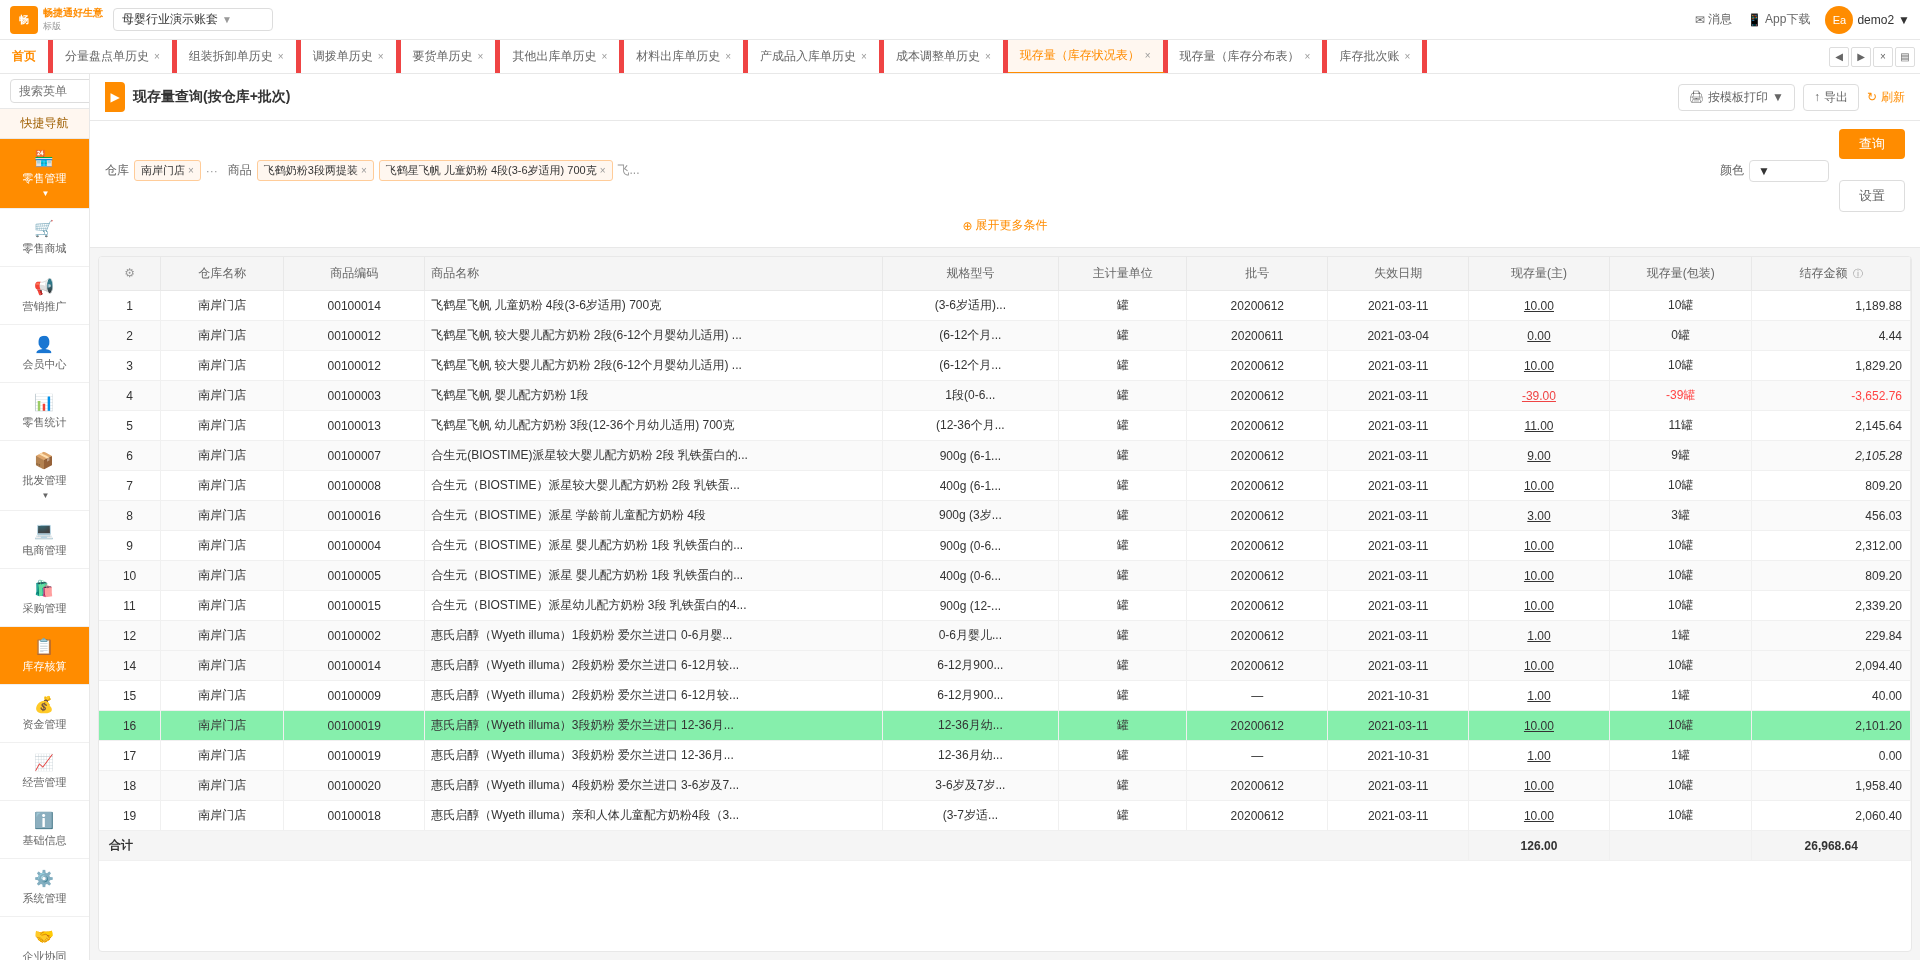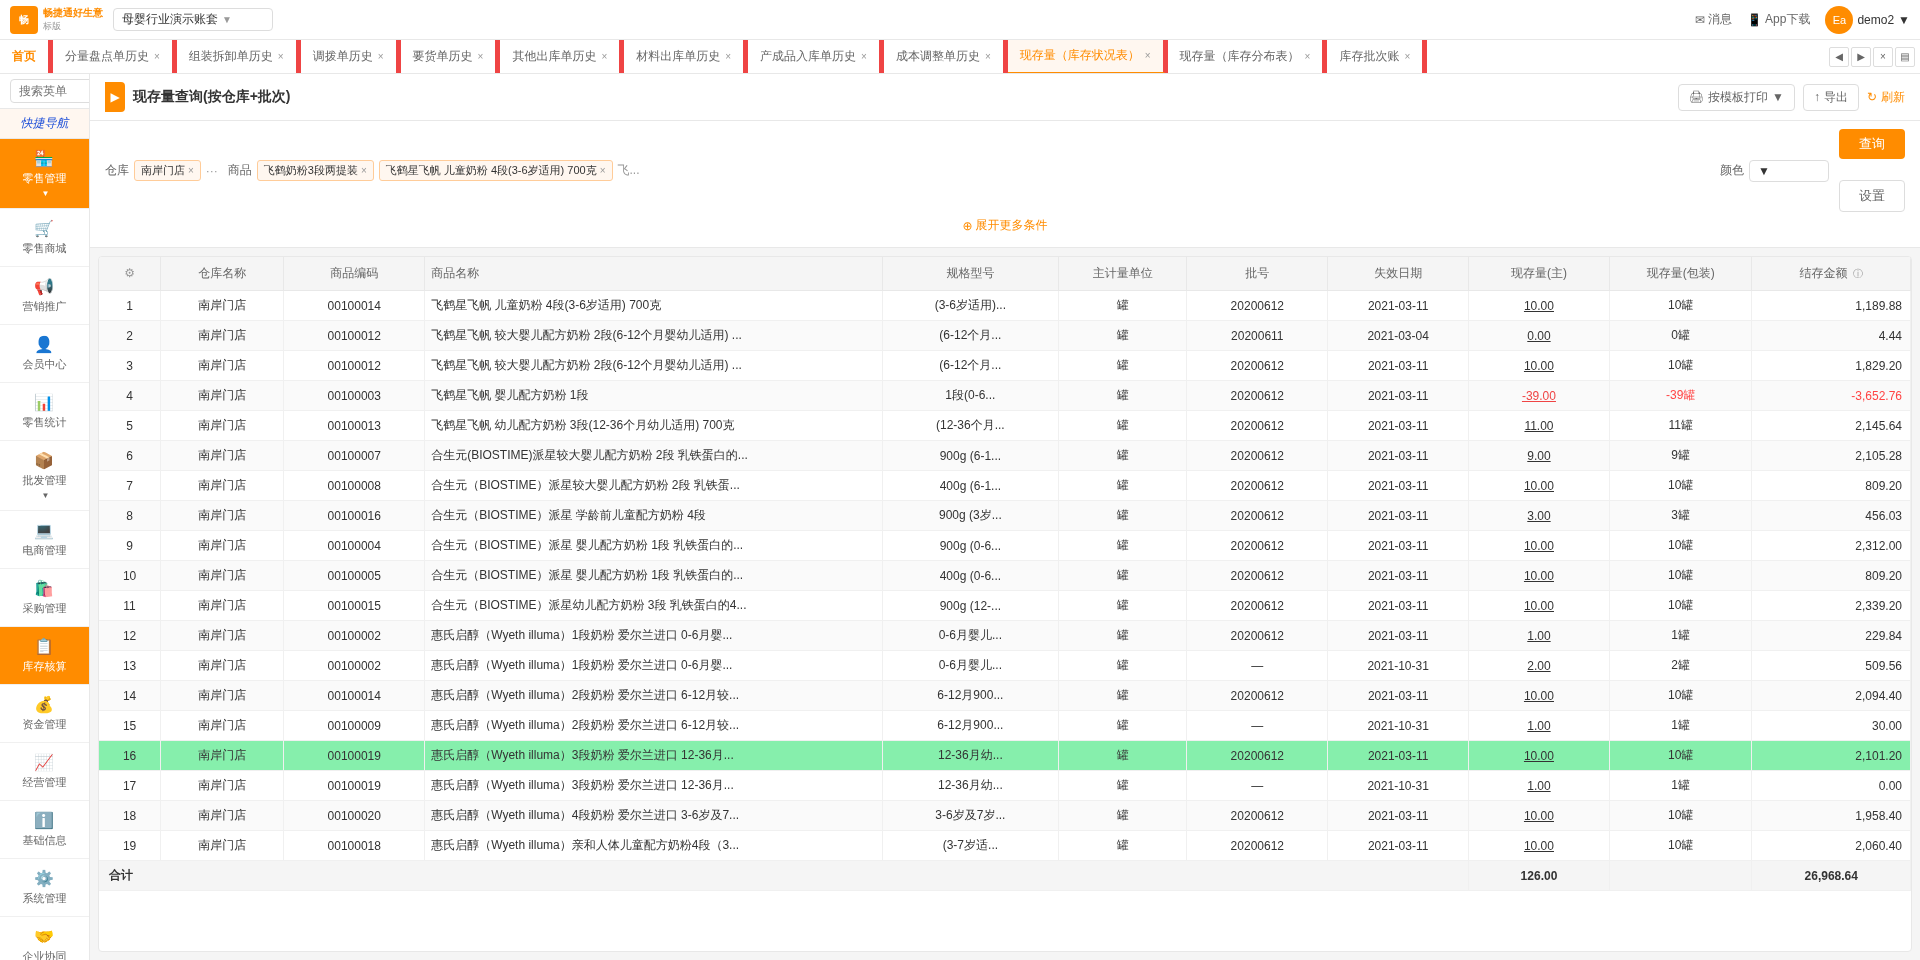--- a/index.html
+++ b/index.html
@@ -102,21 +102,21 @@
     .gear-icon { width: 16px; height: 16px; display: inline-block; cursor: pointer; color: #999; }
 
     .info-icon { color: #999; font-size: 10px; cursor: pointer; margin-left: 2px; }
 
     
     ::-webkit-scrollbar { width: 6px; height: 6px; }
     ::-webkit-scrollbar-thumb { background: #ccc; border-radius: 3px; }
 
     .search-area { padding: 5px 10px; border-bottom: 1px solid #e8e8e8; }
     .search-input { width: 180px; border: 1px solid #ddd; border-radius: 4px; padding: 4px 8px; font-size: 12px; }
-    .quick-nav { background: #fff7f0; color: #1d4ed8; text-align: center; padding: 6px; cursor: pointer; font-size: 12px; border-bottom: 1px solid #e8e8e8; font-style: italic; }
+    .quick-nav { background: #fff7f0; color: #a16207; text-align: center; padding: 6px; cursor: pointer; font-size: 12px; border-bottom: 1px solid #e8e8e8; }
   </style>
 </head>
 <body>
 
 <div class="top-bar">
   <div class="logo">
     <div class="logo-icon">
       <span>畅</span>
     </div>
     <div>
@@ -431,21 +431,21 @@
     <td>6</td>
     <td>南岸门店</td>
     <td>00100007</td>
     <td class="text-left" title="合生元(BIOSTIME)派星较大婴儿配方奶粉 2段 乳铁蛋白的..." style="max-width:260px;overflow:hidden;text-overflow:ellipsis;white-space:nowrap;">合生元(BIOSTIME)派星较大婴儿配方奶粉 2段 乳铁蛋白的...</td>
     <td>900g (6-1...</td>
     <td>罐</td>
     <td>20200612</td>
     <td>2021-03-11</td>
     <td style="text-decoration:underline;cursor:pointer;">9.00</td>
     <td style="">9罐</td>
-    <td style="text-align:right;padding-right:8px;">2,105.28</td>
+    <td style="text-align:right;padding-right:8px;font-style:italic;">2,105.28</td>
   </tr>
             <tr style="background: rgb(255, 255, 255);">
     <td>7</td>
     <td>南岸门店</td>
     <td>00100008</td>
     <td class="text-left" title="合生元（BIOSTIME）派星较大婴儿配方奶粉 2段 乳铁蛋..." style="max-width:260px;overflow:hidden;text-overflow:ellipsis;white-space:nowrap;">合生元（BIOSTIME）派星较大婴儿配方奶粉 2段 乳铁蛋...</td>
     <td>400g (6-1...</td>
     <td>罐</td>
     <td>20200612</td>
     <td>2021-03-11</td>
@@ -510,33 +510,20 @@
     <td>南岸门店</td>
     <td>00100002</td>
     <td class="text-left" title="惠氏启醇（Wyeth illuma）1段奶粉 爱尔兰进口 0-6月婴..." style="max-width:260px;overflow:hidden;text-overflow:ellipsis;white-space:nowrap;">惠氏启醇（Wyeth illuma）1段奶粉 爱尔兰进口 0-6月婴...</td>
     <td>0-6月婴儿...</td>
     <td>罐</td>
     <td>20200612</td>
     <td>2021-03-11</td>
     <td style="text-decoration:underline;cursor:pointer;">1.00</td>
     <td style="">1罐</td>
     <td style="text-align:right;padding-right:8px;">229.84</td>
-  </tr>
-            <tr style="background: rgb(255, 255, 255);">
-    <td>13</td>
-    <td>南岸门店</td>
-    <td>00100002</td>
-    <td class="text-left" title="惠氏启醇（Wyeth illuma）1段奶粉 爱尔兰进口 0-6月婴..." style="max-width:260px;overflow:hidden;text-overflow:ellipsis;white-space:nowrap;">惠氏启醇（Wyeth illuma）1段奶粉 爱尔兰进口 0-6月婴...</td>
-    <td>0-6月婴儿...</td>
-    <td>罐</td>
-    <td>—</td>
-    <td>2021-10-31</td>
-    <td style="text-decoration:underline;cursor:pointer;">2.00</td>
-    <td style="">2罐</td>
-    <td style="text-align:right;padding-right:8px;">509.56</td>
   </tr>
             <tr style="background: rgb(250, 250, 250);">
     <td>14</td>
     <td>南岸门店</td>
     <td>00100014</td>
     <td class="text-left" title="惠氏启醇（Wyeth illuma）2段奶粉 爱尔兰进口 6-12月较..." style="max-width:260px;overflow:hidden;text-overflow:ellipsis;white-space:nowrap;">惠氏启醇（Wyeth illuma）2段奶粉 爱尔兰进口 6-12月较...</td>
     <td>6-12月900...</td>
     <td>罐</td>
     <td>20200612</td>
     <td>2021-03-11</td>
@@ -548,21 +535,21 @@
     <td>15</td>
     <td>南岸门店</td>
     <td>00100009</td>
     <td class="text-left" title="惠氏启醇（Wyeth illuma）2段奶粉 爱尔兰进口 6-12月较..." style="max-width:260px;overflow:hidden;text-overflow:ellipsis;white-space:nowrap;">惠氏启醇（Wyeth illuma）2段奶粉 爱尔兰进口 6-12月较...</td>
     <td>6-12月900...</td>
     <td>罐</td>
     <td>—</td>
     <td>2021-10-31</td>
     <td style="text-decoration:underline;cursor:pointer;">1.00</td>
     <td style="">1罐</td>
-    <td style="text-align:right;padding-right:8px;">30.00</td>
+    <td style="text-align:right;padding-right:8px;">40.00</td>
   </tr>
             <tr style="background: #86efac;">
     <td>16</td>
     <td>南岸门店</td>
     <td>00100019</td>
     <td class="text-left" title="惠氏启醇（Wyeth illuma）3段奶粉 爱尔兰进口 12-36月..." style="max-width:260px;overflow:hidden;text-overflow:ellipsis;white-space:nowrap;">惠氏启醇（Wyeth illuma）3段奶粉 爱尔兰进口 12-36月...</td>
     <td>12-36月幼...</td>
     <td>罐</td>
     <td>20200612</td>
     <td>2021-03-11</td>

